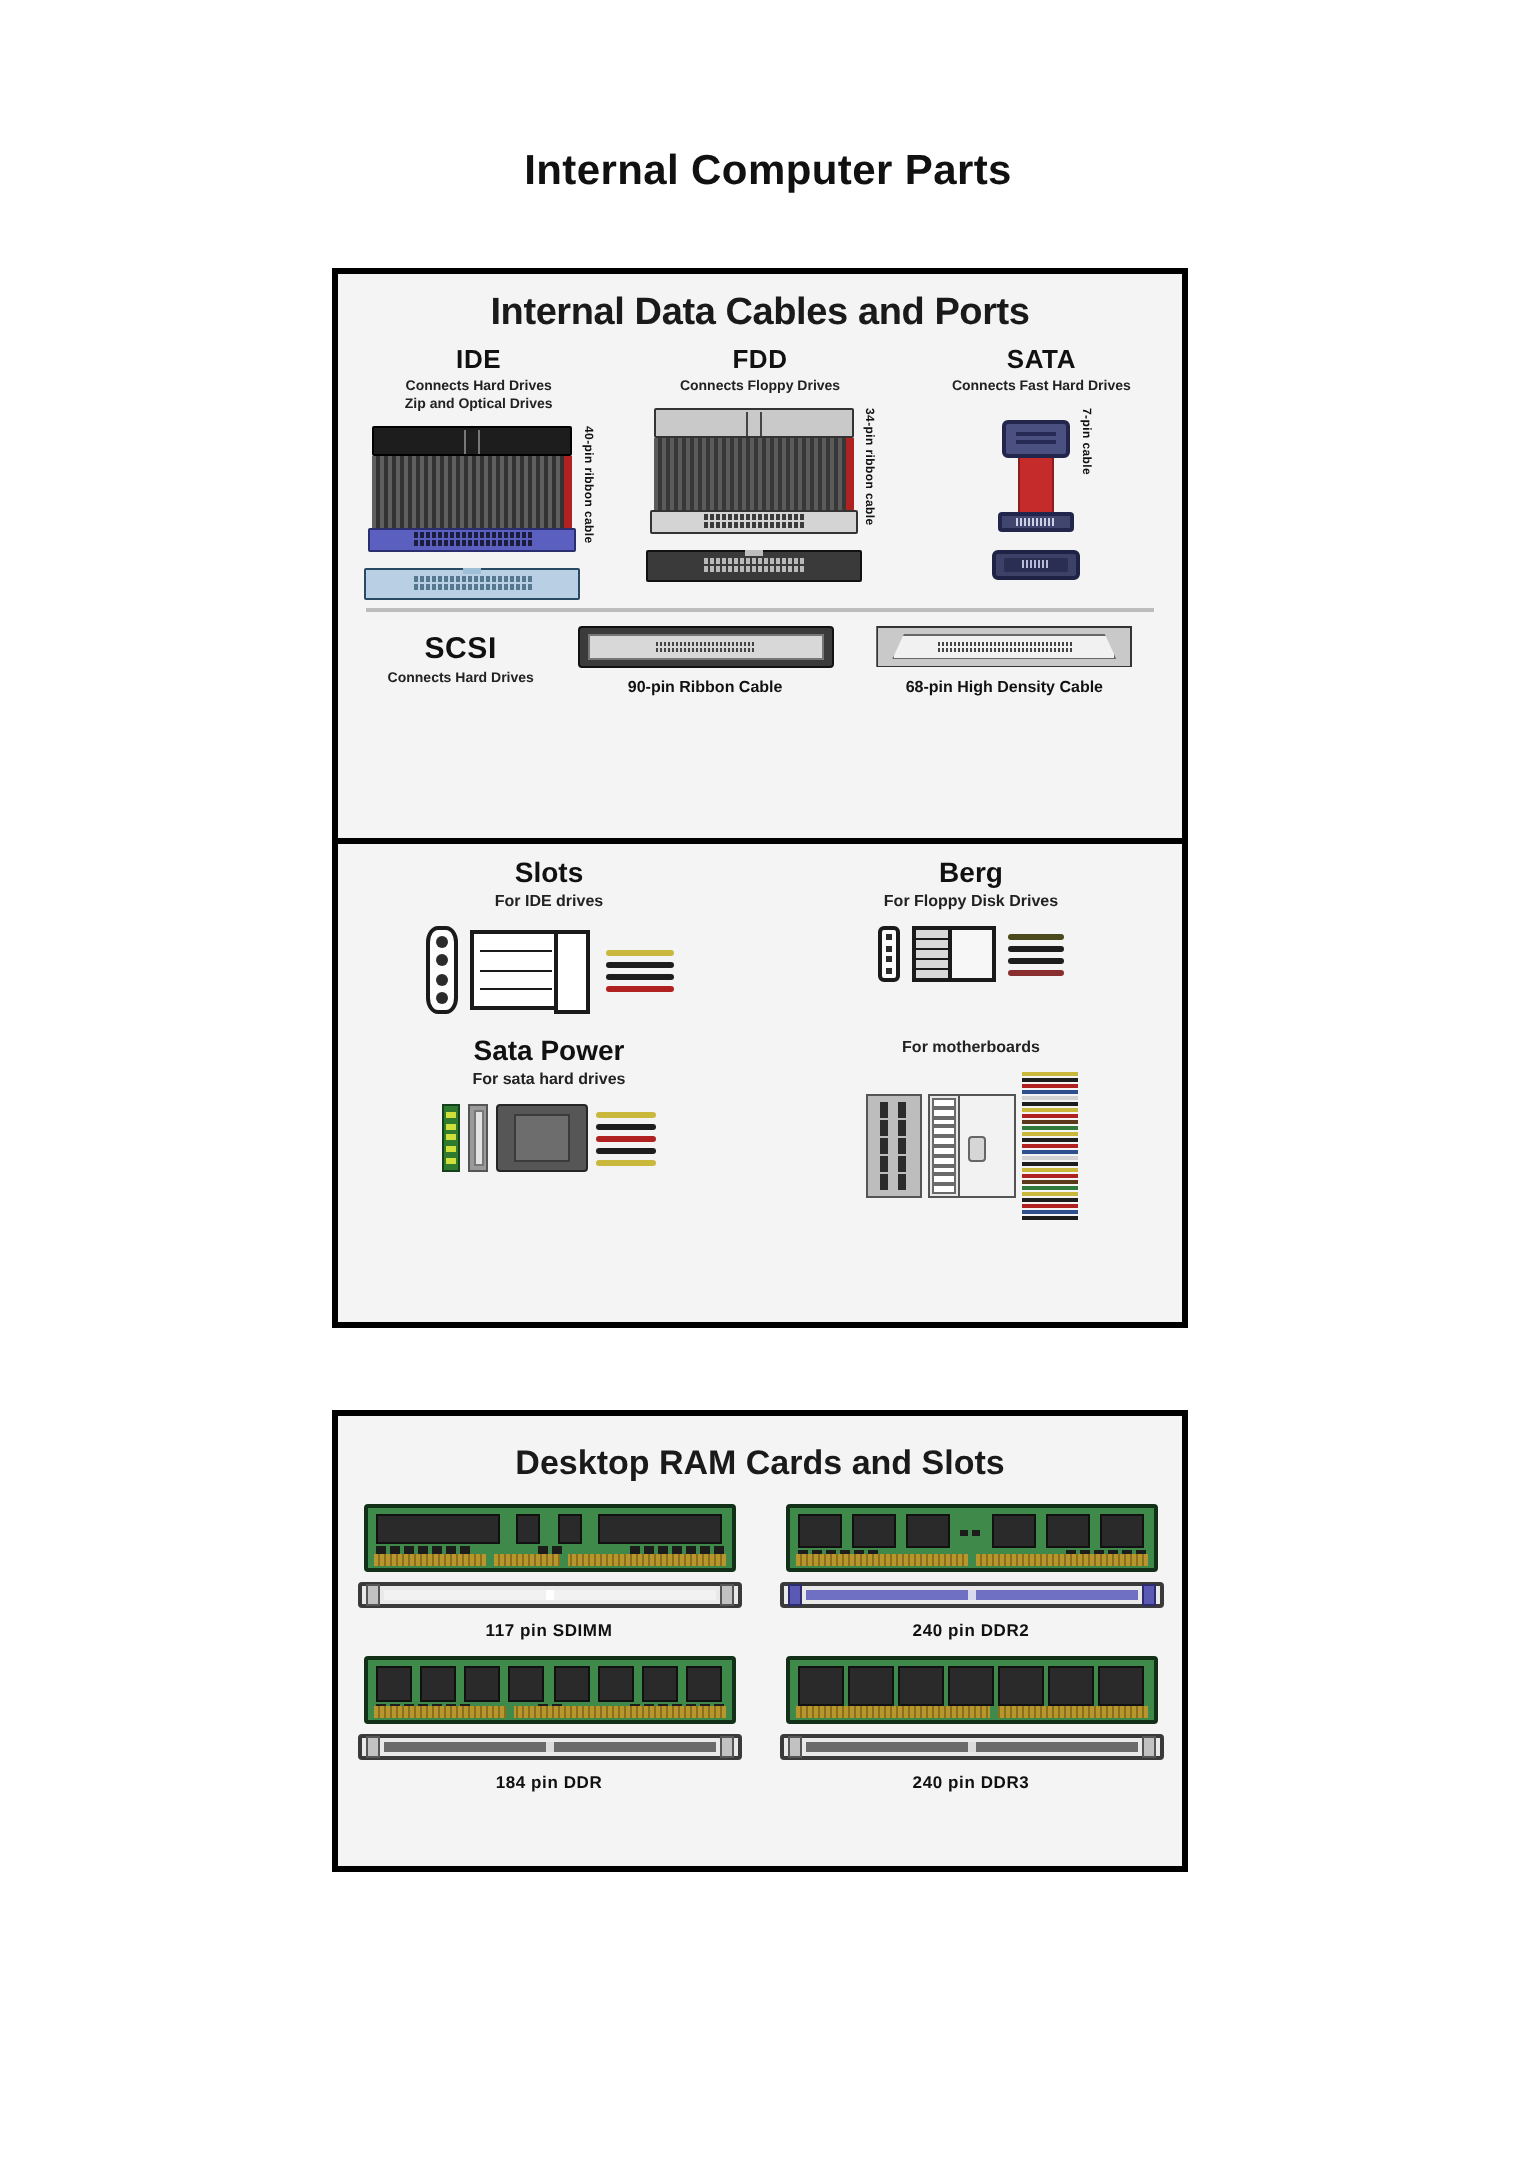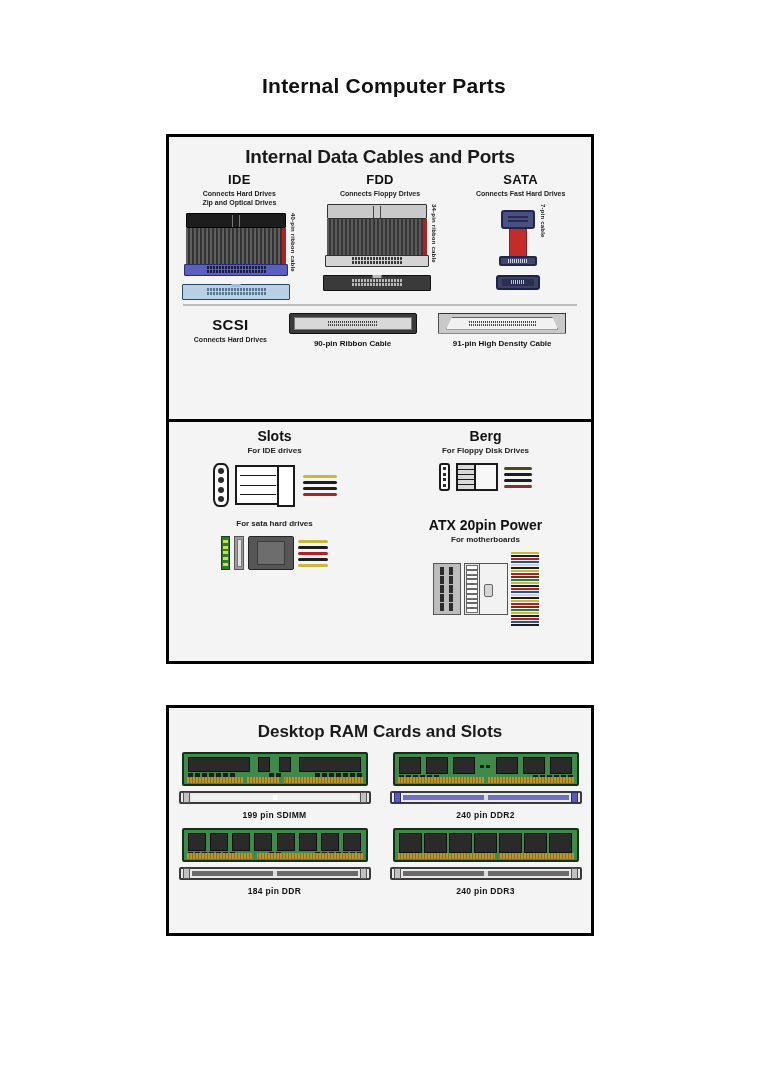--- a/index.html
+++ b/index.html
@@ -712,21 +712,21 @@
                 <i></i>
                 <i></i>
                 <i></i>
                 <i></i>
                 <i></i>
                 <i></i>
               </div>
           </div>
         </div>
       </div>
-      <div class="cap">91-pin High Density Cable</div>
+      <div class="cap">68-pin High Density Cable</div>
     </div>
   </div>
 </div>
 
 <div class="panel" id="panel-power">
 
   <div class="pw-grid">
     <div class="pw-row">
 
       <div class="pw-cell">
@@ -779,20 +779,21 @@
               <i style="background:#1d1d1d;width:28px"></i>
               <i style="background:#8a2f2f;width:28px"></i>
           </div>
         </div>
       </div>
     </div>
 
     <div class="pw-row" style="margin-top:10px">
 
       <div class="pw-cell">
+        <div class="pw-head">Sata Power</div>
         <div class="pw-sub">For sata hard drives</div>
         <div class="pw-art" style="gap:4px">
           <div class="satap-board">
               <i></i>
               <i></i>
               <i></i>
               <i></i>
               <i></i>
             </div>
           <div class="satap-mid">
@@ -805,21 +806,20 @@
             <i style="background:#c9b83c;width:30px"></i>
               <i style="background:#1d1d1d;width:30px"></i>
               <i style="background:#b02222;width:30px"></i>
               <i style="background:#1d1d1d;width:30px"></i>
               <i style="background:#c9b83c;width:30px"></i>
           </div>
         </div>
       </div>
 
       <div class="pw-cell">
-        <div class="pw-head">ATX 20pin Power</div>
         <div class="pw-sub">For motherboards</div>
         <div class="pw-art" style="gap:3px">
           <div class="atx-socket">
             <div class="r">
                 <i></i>
                 <i></i>
               </div>
               <div class="r">
                 <i></i>
                 <i></i>
@@ -952,21 +952,21 @@
             <span style="flex:1.4"></span>
         </div>
       </div>
       <div class="ram-slot">
         <span class="clipend"></span>
         <span class="rail" style="background:#f2f2f2">
             <span class="key"></span>
           </span>
         <span class="clipend"></span>
       </div>
-      <div class="ram-cap">199 pin SDIMM</div>
+      <div class="ram-cap">117 pin SDIMM</div>
     </div>
 
     <div class="ram-cell">
       <div class="ram-stick">
         <div class="ram-chips">
           <span class="chip" style="width:20px;height:15px"></span>
           <span class="chip" style="width:20px;height:15px"></span>
           <span class="chip" style="width:20px;height:15px"></span>
           <span class="smallpads" style="align-self:center">
               <i style="width:4px;height:3px"></i>

